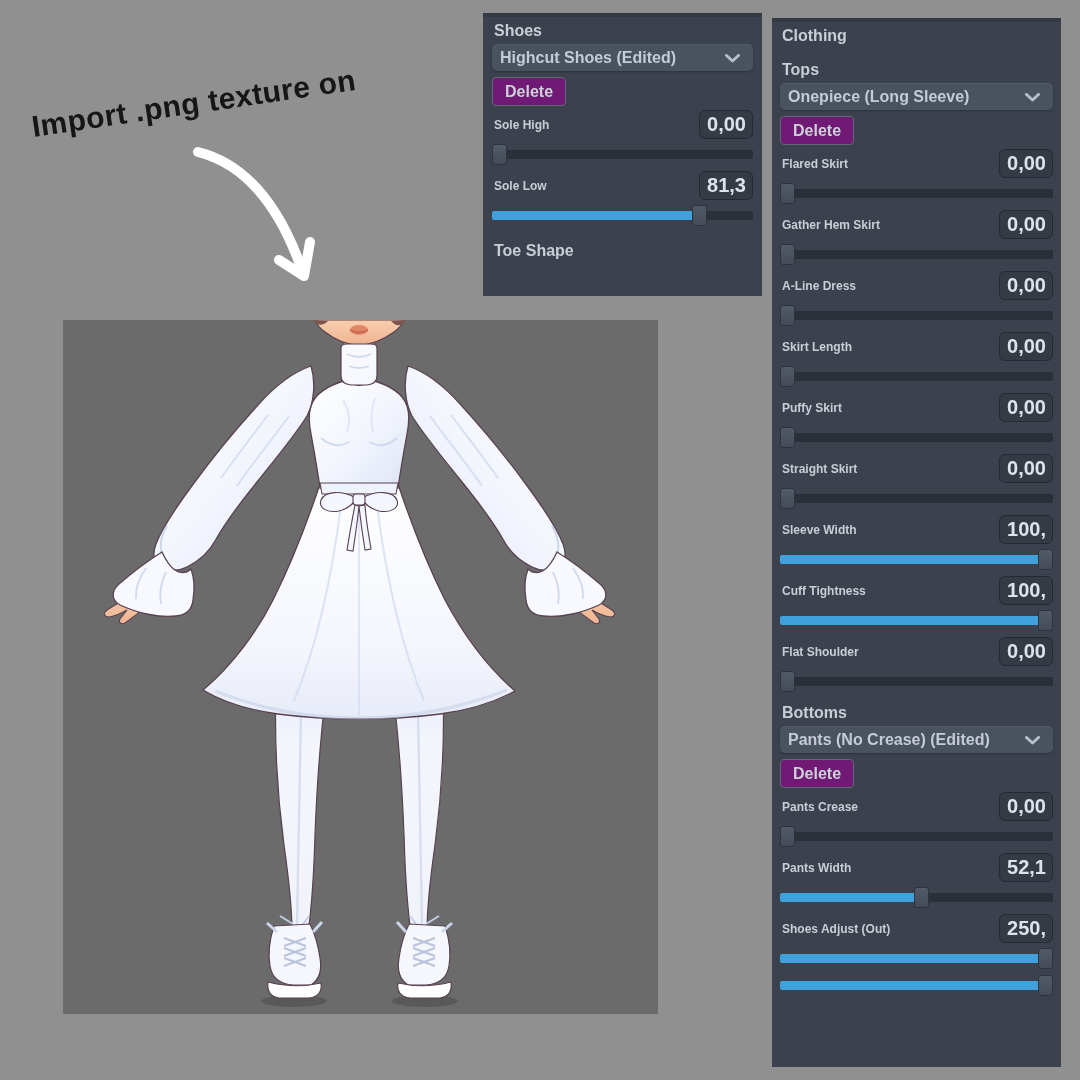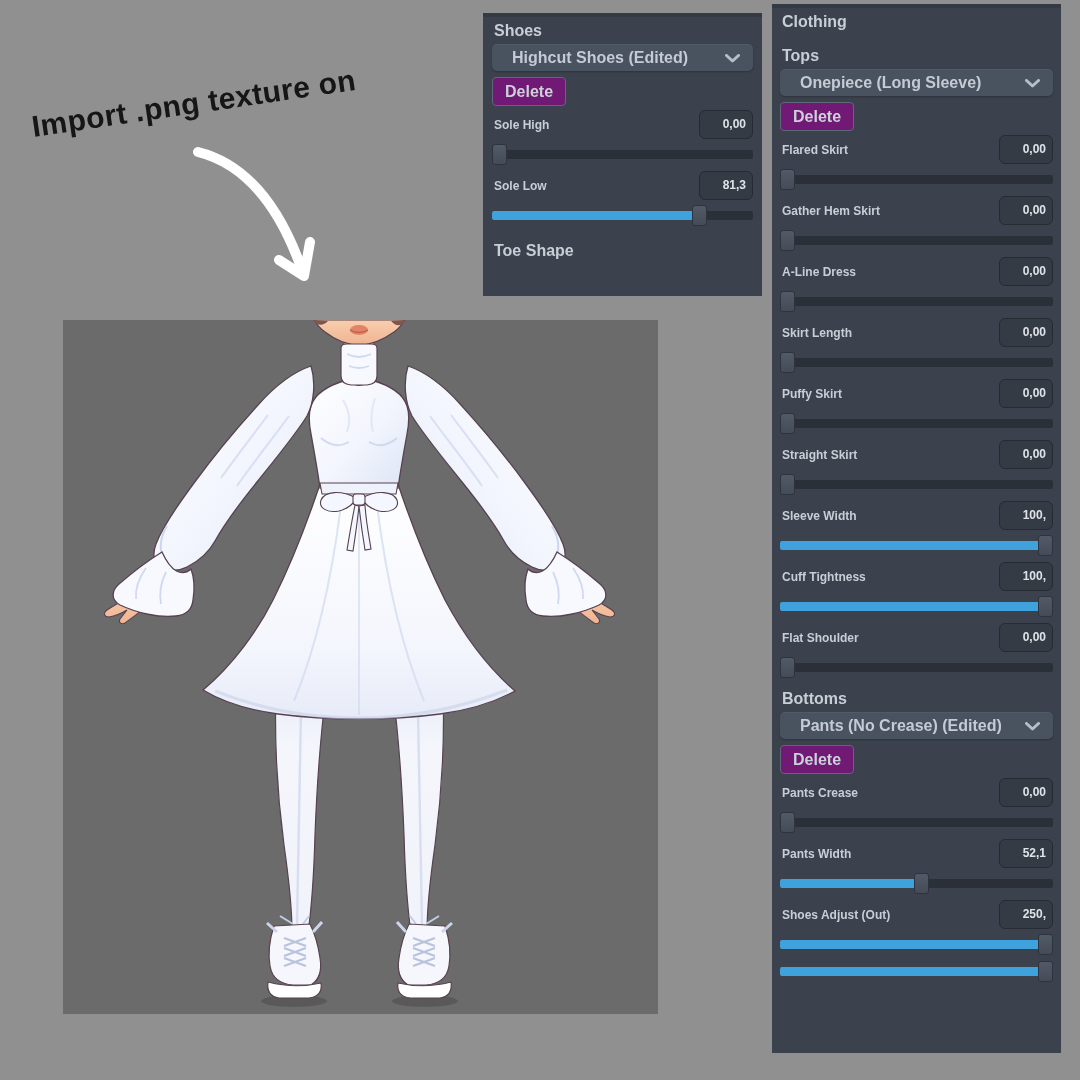--- a/index.html
+++ b/index.html
@@ -26,53 +26,53 @@
   .viewport svg { display:block; }
 
   
   .panel {
     position:absolute; background:#3b424d;
     box-shadow: inset 0 4px 0 rgba(0,0,0,.12);
     padding:8px 9px; box-sizing:border-box;
     color:#c7ccd4;
   }
   .panel-shoes    { left:483px; top:13px; width:279px; height:283px; }
-  .panel-clothing { left:772px; top:4px; width:289px; height:1049px; padding:8px 8px; }
+  .panel-clothing { left:772px; top:18px; width:289px; height:1049px; padding:8px 8px; }
 
   .sec-title { font-size:16px; font-weight:700; color:#c9ced6; margin:1px 0 4px 2px; }
   .mb-lg { margin-bottom:16px; }
   .sec-label { font-size:16px; font-weight:700; color:#c9ced6; margin:0 0 4px 2px; }
   .mt-section { margin-top:12px; }
   .mt-sm { margin-top:16px; }
 
   .dropdown {
     height:27px; background:#49525f; border-radius:5px;
     display:flex; align-items:center; position:relative;
-    padding:0 32px 0 20px; margin-bottom:6px; cursor:pointer;
+    padding:0 32px 0 8px; margin-bottom:6px; cursor:pointer;
     box-shadow: inset 0 1px 0 rgba(255,255,255,.05), 0 1px 2px rgba(0,0,0,.25);
   }
   .dd-label {
     color:#c5cbd5; font-size:16px; font-weight:700;
     white-space:nowrap; overflow:hidden;
   }
   .chev { position:absolute; right:13px; top:10px; }
 
   .btn {
     height:29px; background:#701a75; border:1px solid #5f6875; border-radius:4px;
     color:#ccd1d8; font-size:16px; font-weight:700; padding:0 12px;
     margin:0 0 4px 0; font-family:inherit; cursor:pointer; display:inline-block;
   }
 
   .param { margin-bottom:6px; }
   .phead { display:flex; align-items:center; justify-content:space-between; height:29px; }
   .plabel { color:#c9ced6; font-size:12px; font-weight:700; padding-left:2px; }
   .pvalue {
     width:54px; height:29px; line-height:27px; box-sizing:border-box;
     background:#353b45; border:1px solid #262b33; border-radius:6px;
-    color:#dfe3e9; font-size:12px; font-weight:700; text-align:right;
+    color:#dfe3e9; font-size:20px; font-weight:700; text-align:right;
     padding:0 6px; white-space:nowrap; overflow:hidden; flex:0 0 auto;
   }
   .slider { position:relative; height:21px; margin-top:5px; cursor:pointer; }
   .track {
     position:absolute; left:0; right:0; top:6px; height:9px;
     background:#2a2f38; border-radius:2px; overflow:hidden;
   }
   .fill { height:100%; background:#3fa2dc; }
   .handle {
     position:absolute; top:0; width:15px; height:21px; box-sizing:border-box;

